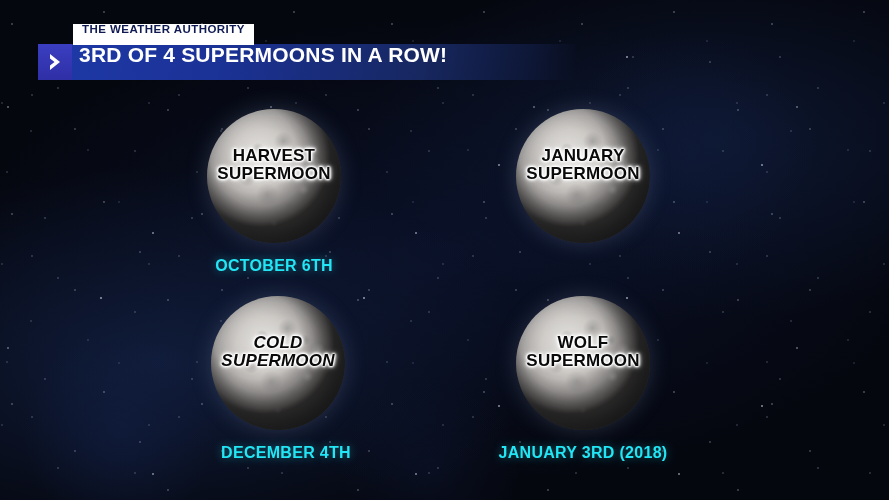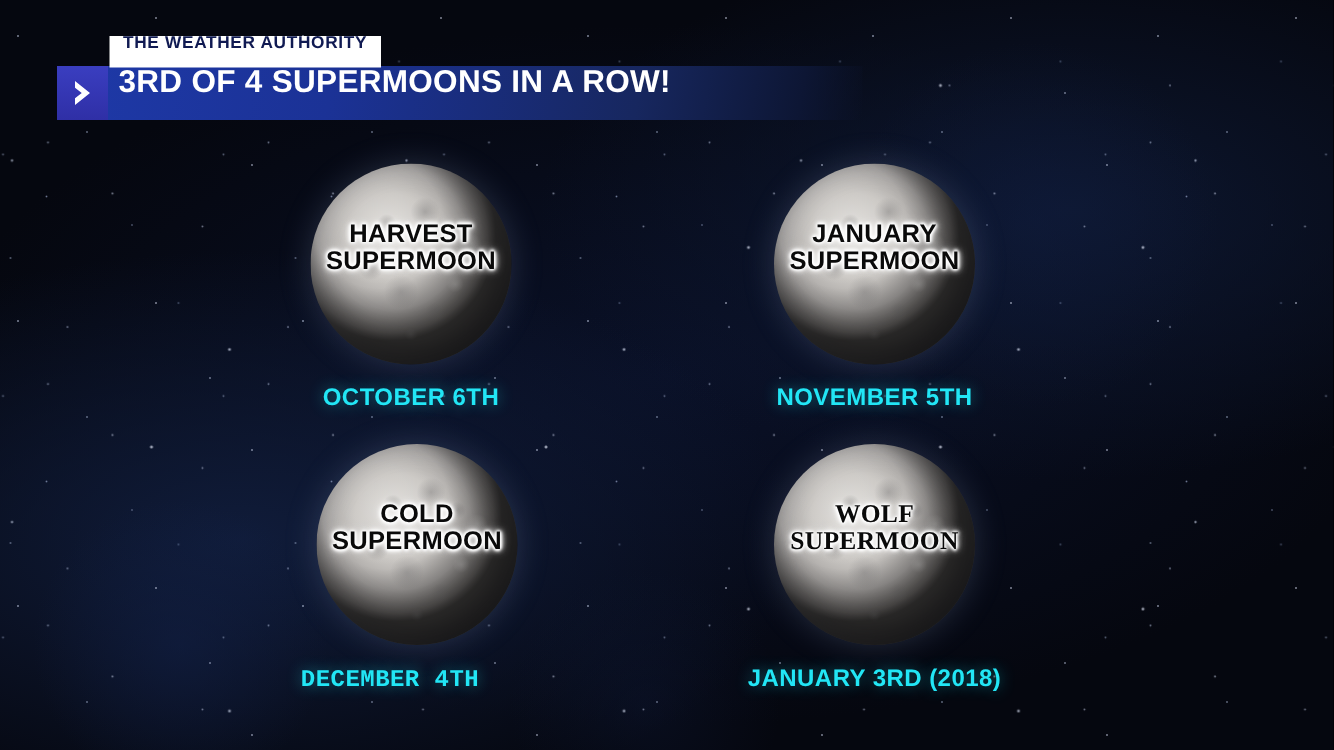--- a/index.html
+++ b/index.html
@@ -246,39 +246,36 @@
   <div class="moon-cell" style="left:516px; top:109px; width:134px;">
     <div class="moon-wrap">
       <div class="moon-disc"></div>
       <div class="moon-terminator"></div>
       <div class="moon-label">
         <div>JANUARY</div>
         <div>SUPERMOON</div>
       </div>
     </div>
   </div>
-  <div class="moon-date" style="left:483px; top:257px; width:200px;">
-    <span>NOVEMBER 5TH</span>
-  </div>
-
-  <div class="moon-cell" style="left:211px; top:296px; width:134px;">
+
+  <div class="moon-cell" style="left:211px; top:296px; width:134px;font-style:italic;">
     <div class="moon-wrap">
       <div class="moon-disc"></div>
       <div class="moon-terminator"></div>
       <div class="moon-label">
         <div>COLD</div>
         <div>SUPERMOON</div>
       </div>
     </div>
   </div>
-  <div class="moon-date" style="left:160px; top:444px; width:200px;font-family:Liberation Mono, monospace;">
+  <div class="moon-date" style="left:186px; top:444px; width:200px;">
     <span>DECEMBER 4TH</span>
   </div>
 
-  <div class="moon-cell" style="left:516px; top:296px; width:134px;font-family:Liberation Serif, serif;">
+  <div class="moon-cell" style="left:516px; top:296px; width:134px;">
     <div class="moon-wrap">
       <div class="moon-disc"></div>
       <div class="moon-terminator"></div>
       <div class="moon-label">
         <div>WOLF</div>
         <div>SUPERMOON</div>
       </div>
     </div>
   </div>
   <div class="moon-date" style="left:473px; top:444px; width:220px;">

